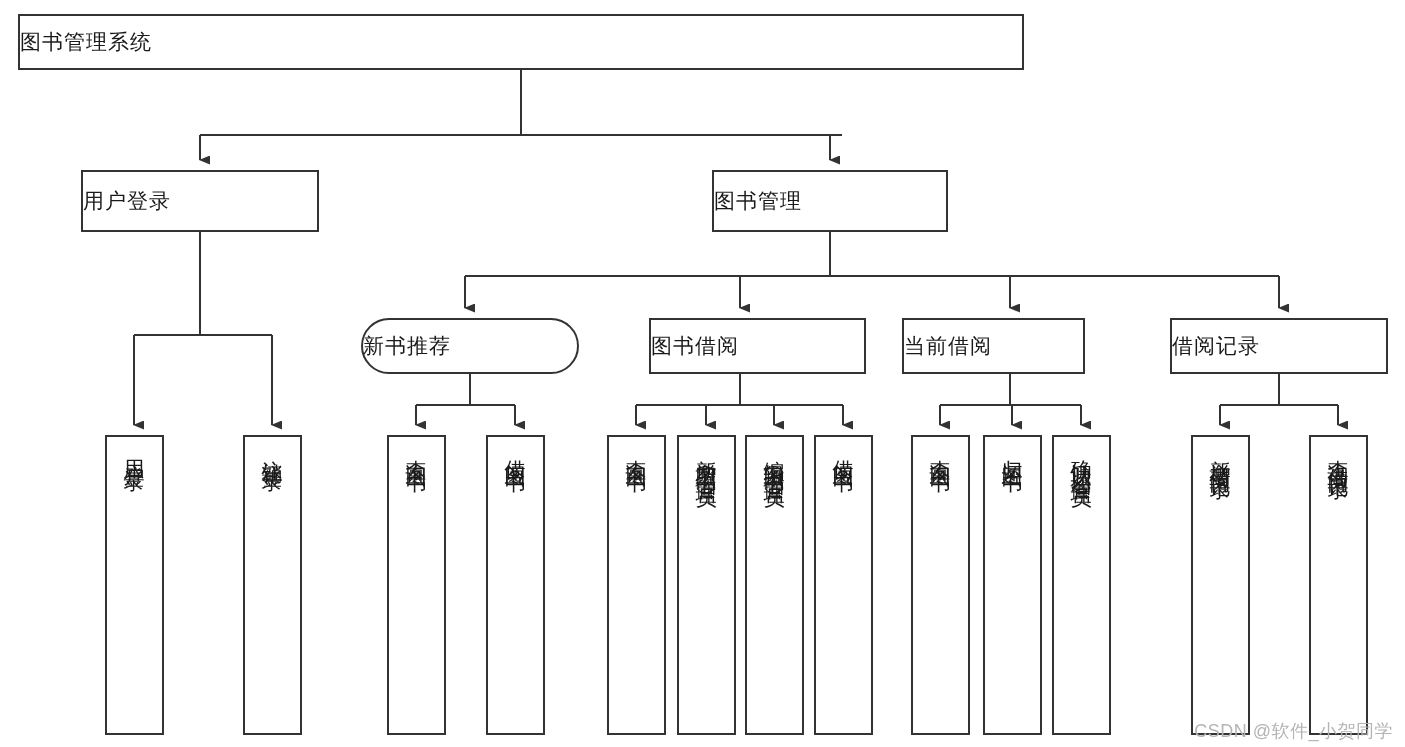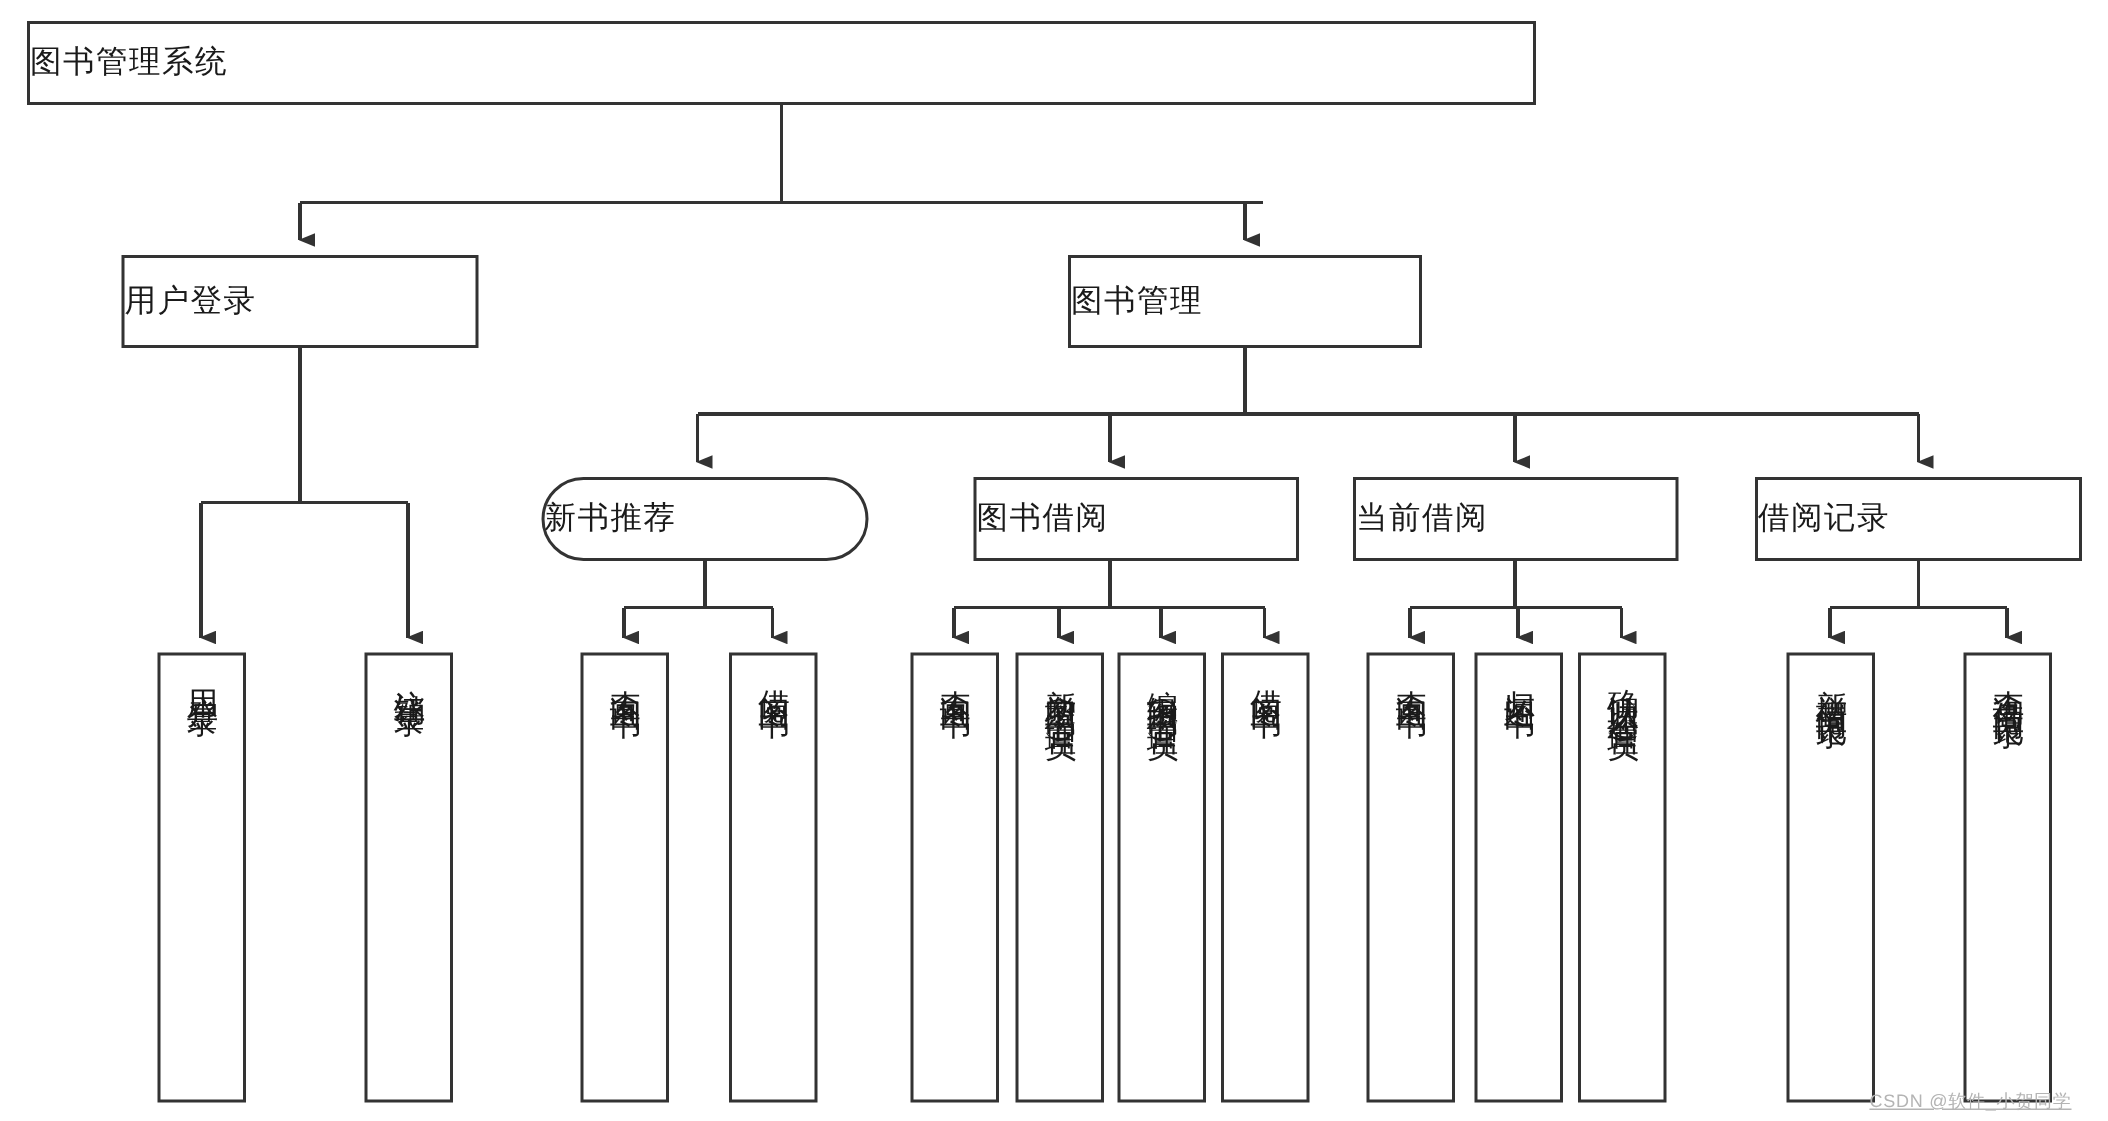--- a/index.html
+++ b/index.html
@@ -53,28 +53,27 @@
   .node.vertical .node-label {
     writing-mode: vertical-rl;
     text-orientation: upright;
     font-size: 21px;
     letter-spacing: 4px;
     line-height: 1;
     margin: 0 auto;
   }
   #watermark {
     position: absolute;
-    right: 24px;
+    right: 12px;
     bottom: 4px;
-    font-size: 12px;
+    font-size: 18px;
     color: #b4b4b4;
     z-index: 5;
     white-space: nowrap;
     letter-spacing: 0.5px;
-    text-decoration: underline;
   }
 </style>
 </head>
 <body>
 
 <div id="diagram-root">
 
   <svg id="diagram-svg" viewBox="0 0 1405 747" xmlns="http://www.w3.org/2000/svg">
     <defs>
       <marker id="arrowhead" markerWidth="9" markerHeight="11" refX="4.5" refY="10" orient="auto" markerUnits="userSpaceOnUse">
@@ -136,21 +135,21 @@
   <div class="node horizontal" style="left:712px; top:170px; width:236px; height:62px;">
     <span class="node-label">图书管理</span>
   </div>
 
   <div class="node horizontal" style="left:361px; top:318px; width:218px; height:56px;border-radius:28px;">
     <span class="node-label">新书推荐</span>
   </div>
   <div class="node horizontal" style="left:632px; top:318px; width:217px; height:56px;margin-left:17px;">
     <span class="node-label">图书借阅</span>
   </div>
-  <div class="node horizontal" style="left:902px; top:318px; width:217px; height:56px;">
+  <div class="node horizontal" style="left:902px; top:318px; width:183px; height:56px;">
     <span class="node-label">当前借阅</span>
   </div>
   <div class="node horizontal" style="left:1170px; top:318px; width:218px; height:56px;">
     <span class="node-label">借阅记录</span>
   </div>
 
   <div class="node vertical" style="left:105px; top:435px; width:59px; height:300px;">
     <span class="node-label">用户登录</span>
   </div>
   <div class="node vertical" style="left:243px; top:435px; width:59px; height:300px;">

